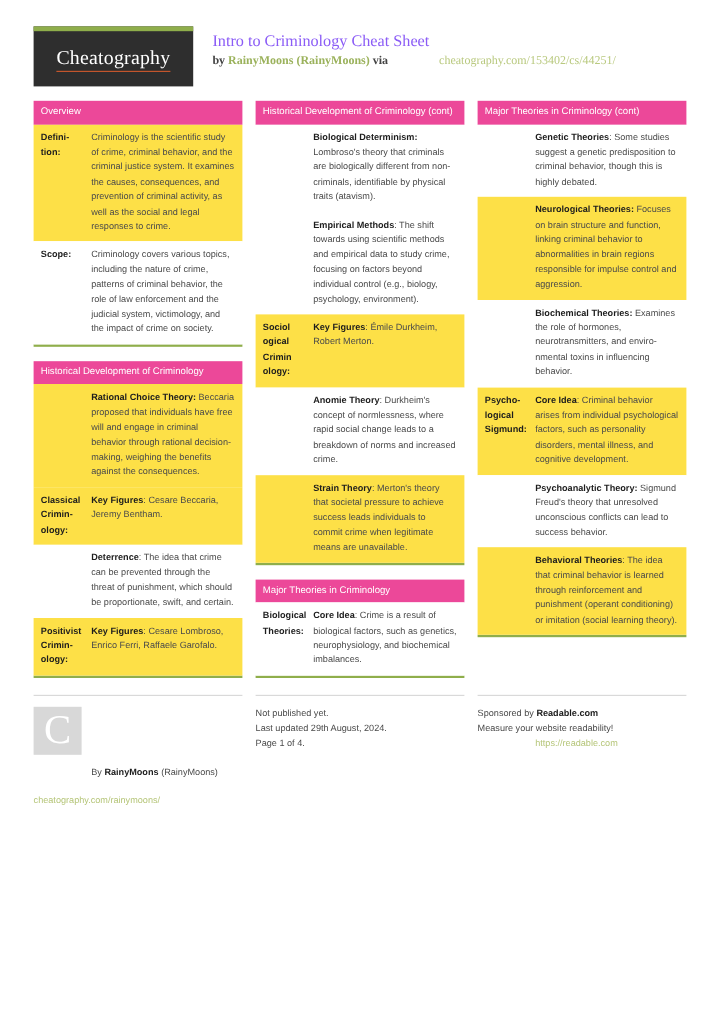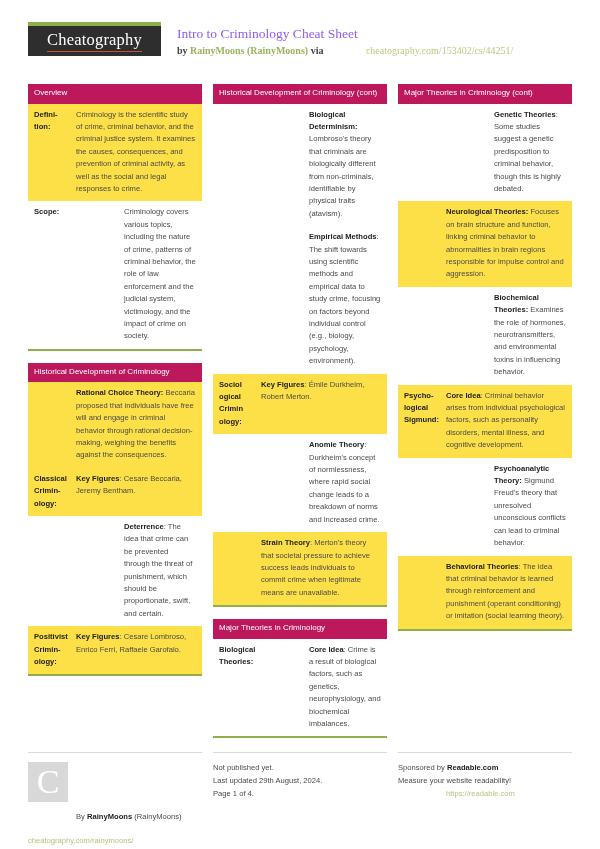--- a/index.html
+++ b/index.html
@@ -24,21 +24,21 @@
 
   
   .header {
     display: flex;
     align-items: flex-start;
     height: 48px;
     margin-bottom: 14px;
   }
   .logo-box {
     width: 133px;
-    height: 34px;
+    height: 50px;
     background: #2e2e2e;
     border-top: 4px solid #8fae4b;
     box-sizing: border-box;
     display: flex;
     align-items: center;
     justify-content: center;
     flex: 0 0 auto;
   }
   .logo-text {
     color: #ffffff;
@@ -82,35 +82,35 @@
     align-items: flex-start;
   }
   .col { width: 174px; flex: 0 0 174px; }
 
   .card {
     margin-bottom: 12px;
     border-bottom: 2px solid #8fae4b;
     background: #fff;
   }
   .card-head {
-    background: #be185d;
+    background: #ec4899;
     color: #ffffff;
     font-size: 8px;
     line-height: 12.5px;
     padding: 3px 6px 4px 6px;
   }
   .row {
     display: flex;
     font-size: 7.6px;
     line-height: 12.4px;
     padding: 5px 6px 6px 6px;
     box-sizing: border-box;
   }
   .row.alt { background: #fde047; }
-  .row.plain { background: #ffffff; gap: 48px; }
+  .row.plain { background: #ffffff; }
   .rk {
     width: 42px;
     flex: 0 0 42px;
     font-weight: bold;
     color: #1d1d1d;
     padding-right: 5px;
     box-sizing: border-box;
     word-wrap: break-word;
     overflow-wrap: break-word;
   }
@@ -252,21 +252,21 @@
           <div class="row plain">
             <div class="rk"></div>
             <div class="rv"><b>Biochemical Theories:</b><span> Examines the role of hormones, neurotransmitters, and enviro­nmental toxins in influencing behavior.</span></div>
           </div>
           <div class="row alt">
             <div class="rk">Psycho­logical Sigmund:</div>
             <div class="rv"><b>Core Idea</b><span>: Criminal behavior arises from individual psycho­logical factors, such as person­ality disorders, mental illness, and cognitive development.</span></div>
           </div>
           <div class="row plain">
             <div class="rk"></div>
-            <div class="rv"><b>Psychoanalytic Theory:</b><span> Sigmund Freud's theory that unresolved unconscious conflicts can lead to criminal behavior.</span></div>
+            <div class="rv"><b>Psychoanalytic Theory:</b><span> Sigmund Freud's theory that unresolved unconscious conflicts can lead to success behavior.</span></div>
           </div>
           <div class="row alt">
             <div class="rk"></div>
             <div class="rv"><b>Behavioral Theories</b><span>: The idea that criminal behavior is learned through reinforcement and punishment (operant conditioning) or imitation (social learning theory).</span></div>
           </div>
         </div>
       </div>
     </div>
 
   <div class="footer">

